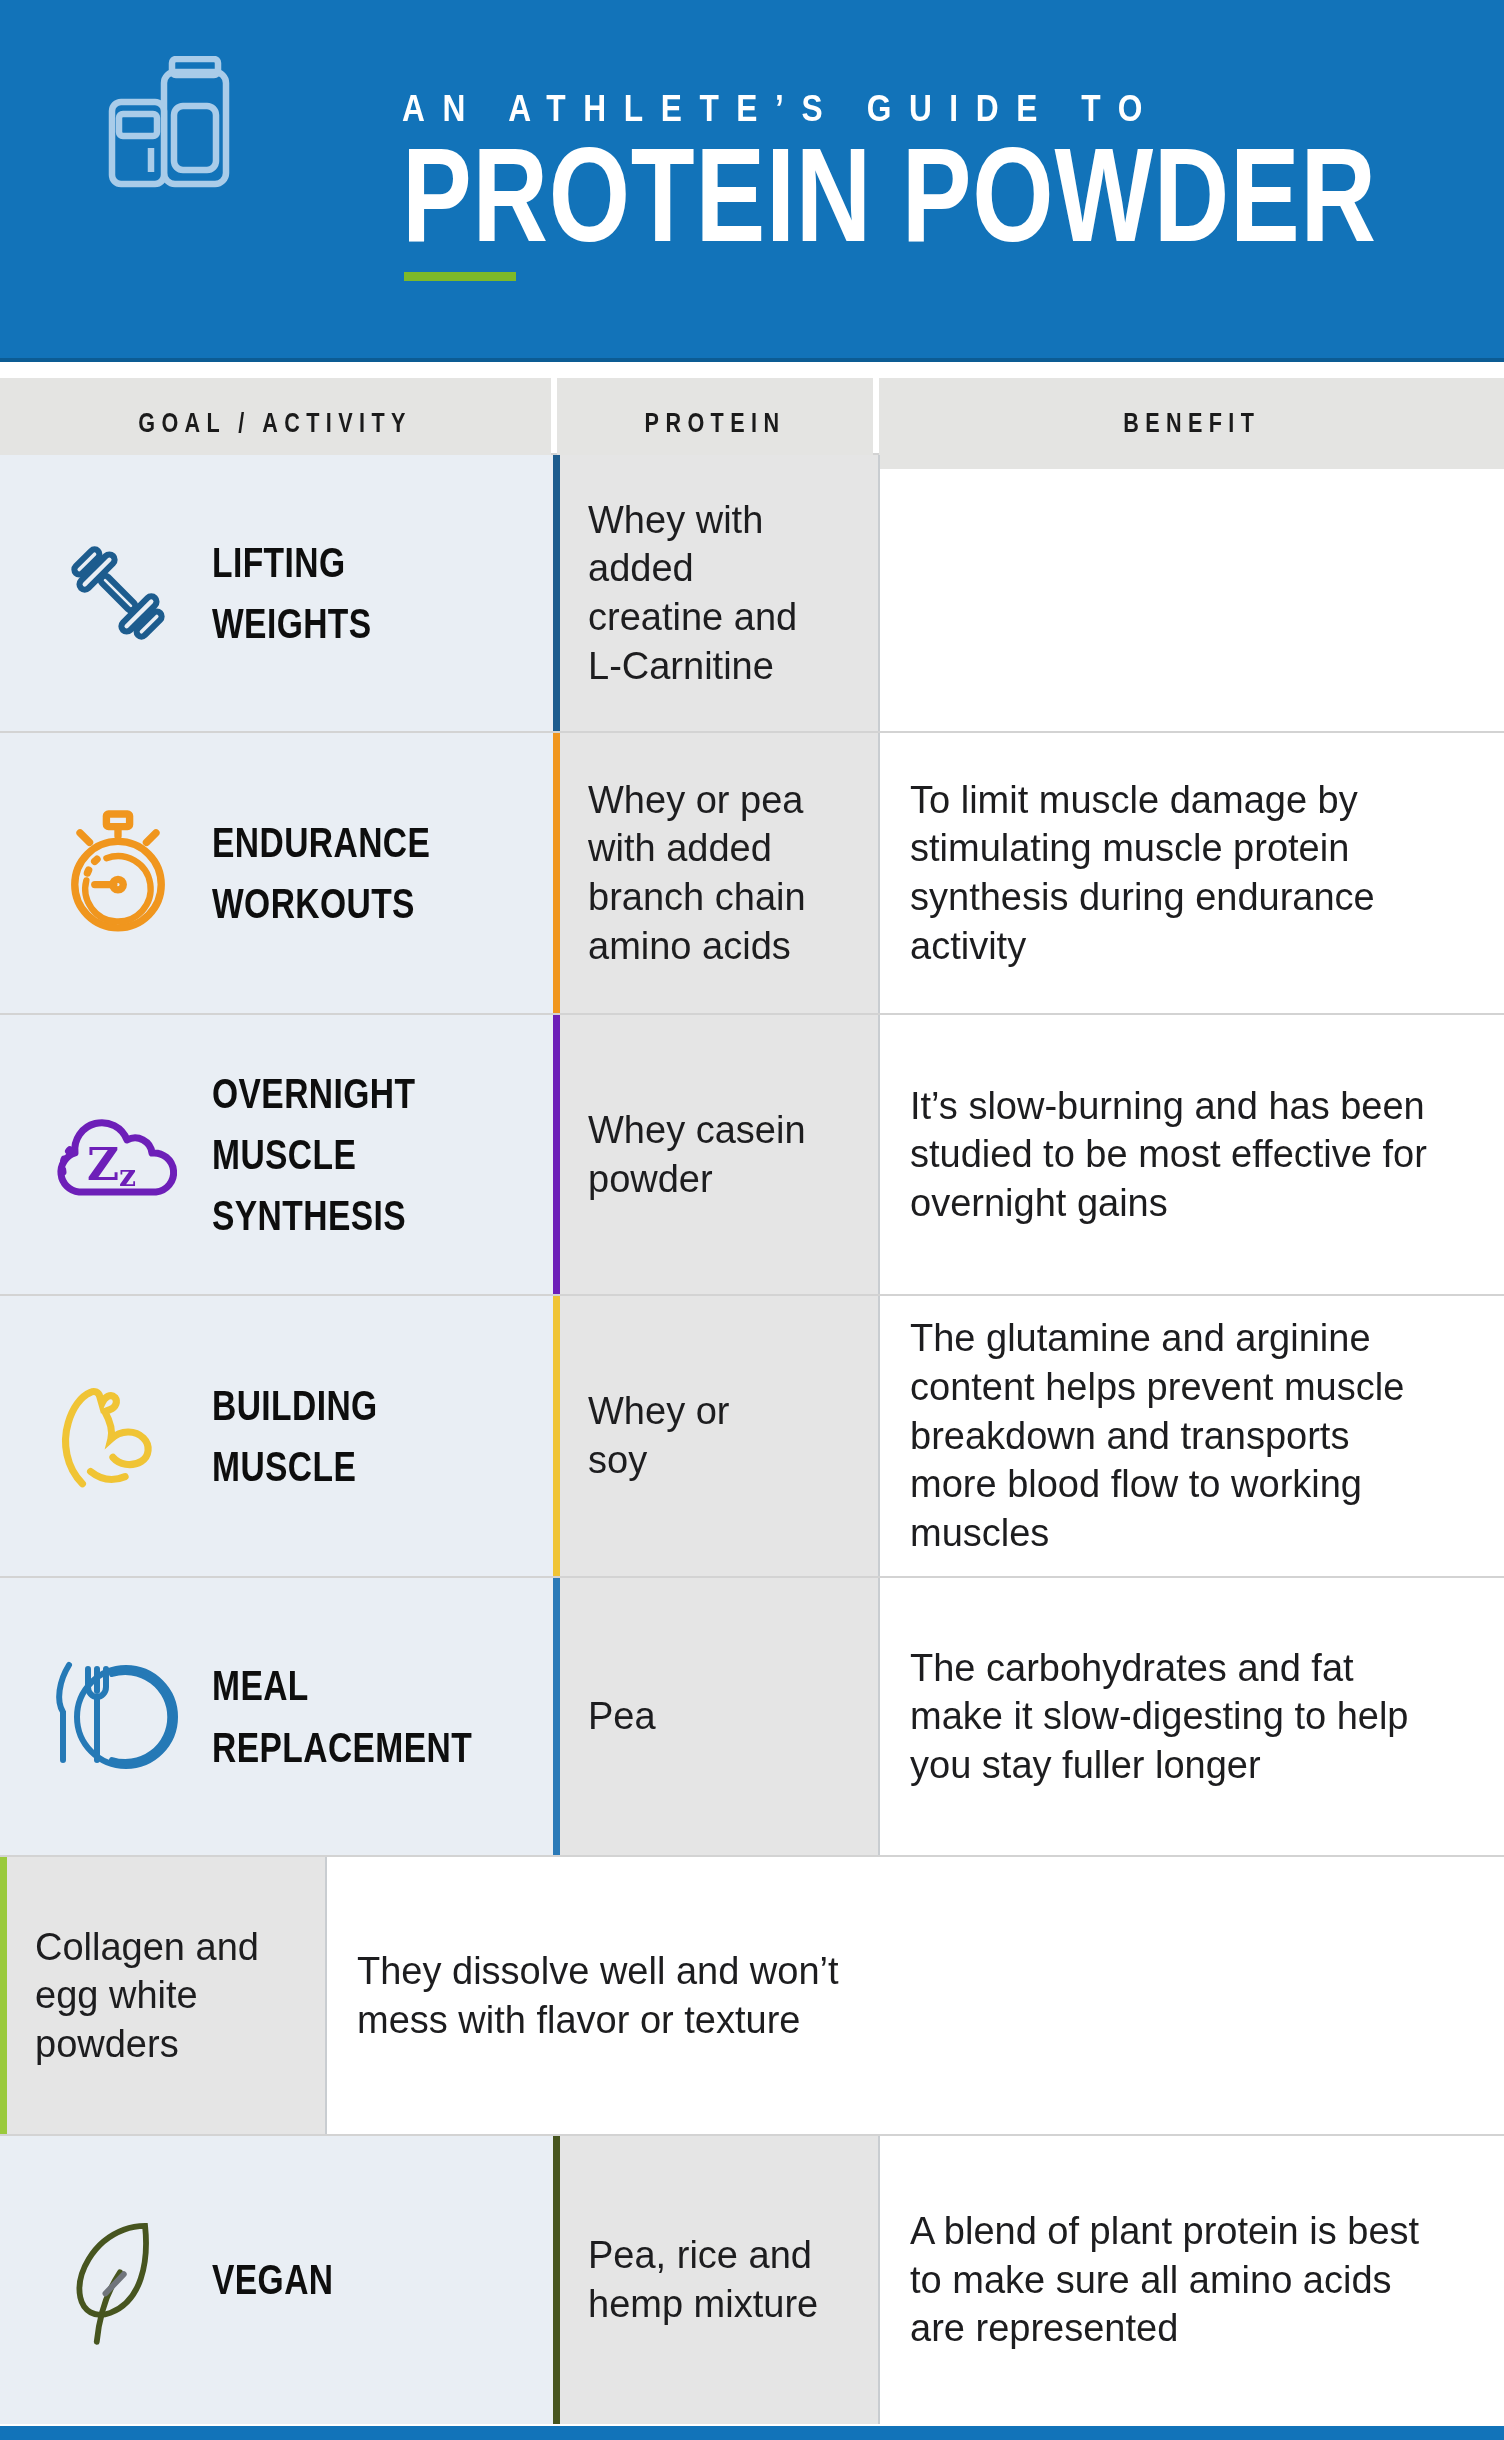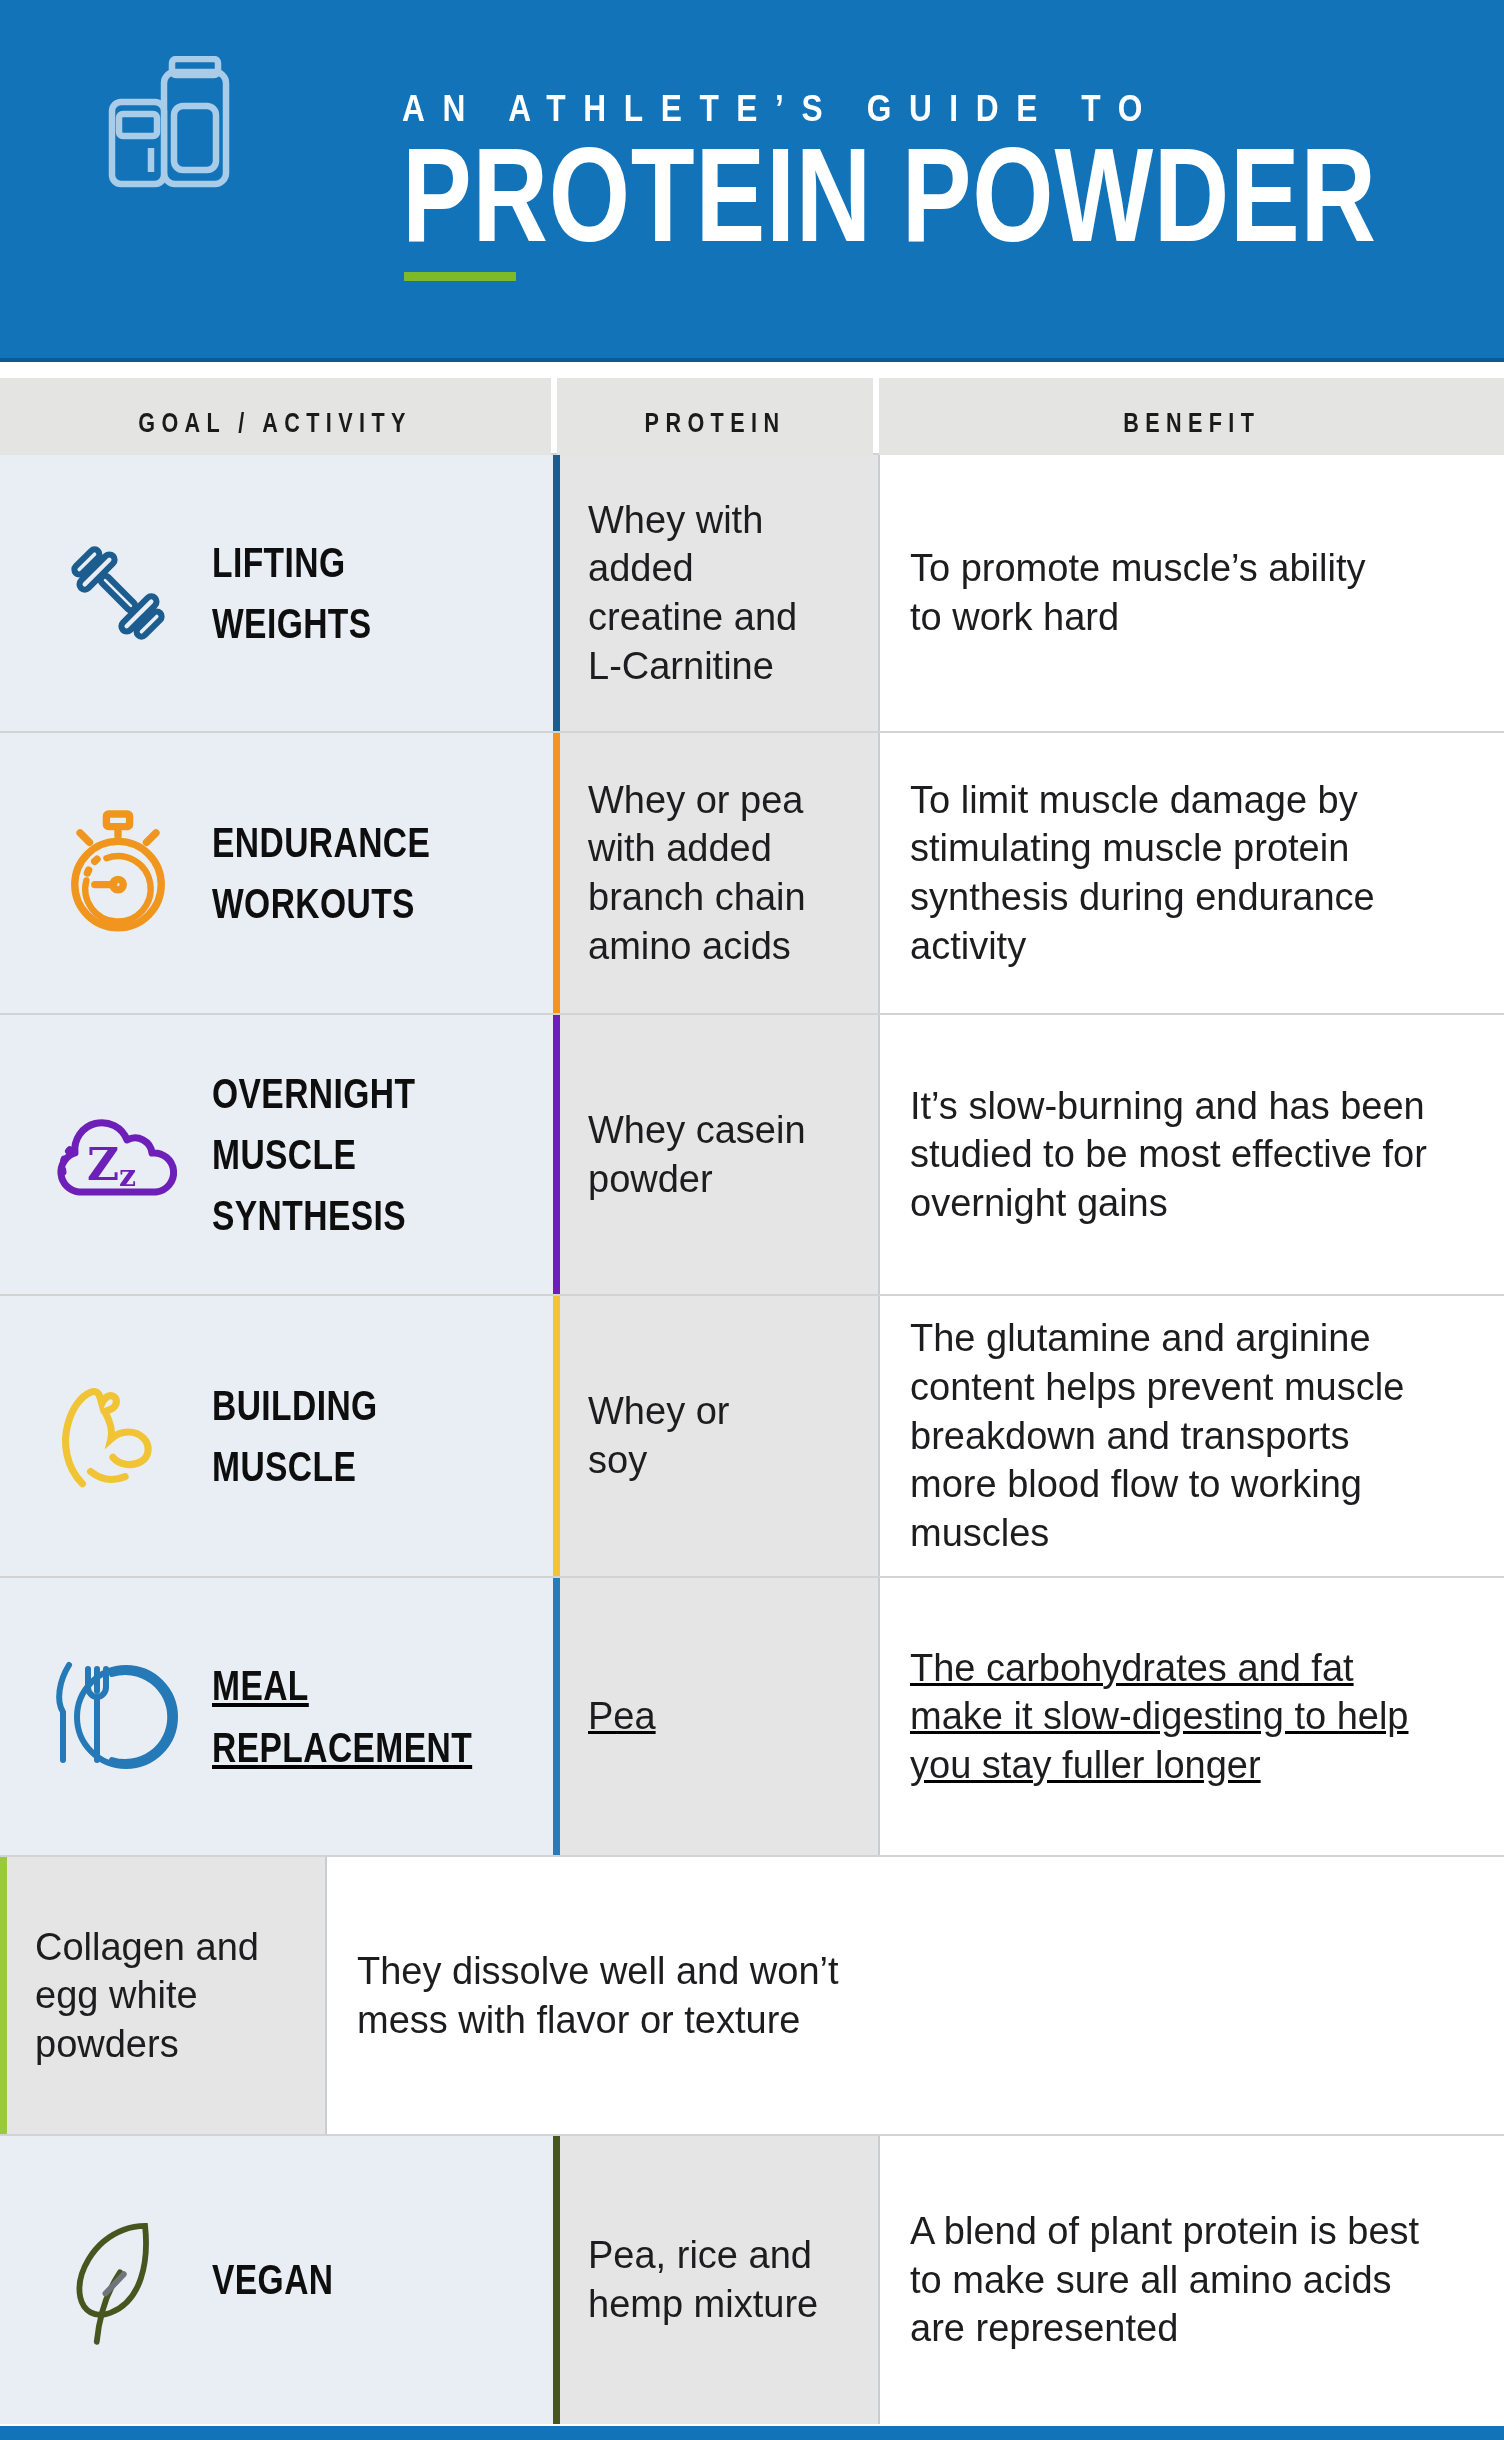--- a/index.html
+++ b/index.html
@@ -58,21 +58,21 @@
   .vdiv{width:2px;background:#c9cdd1;}
   .benefit-cell{
     flex:1;background:#ffffff;display:flex;align-items:center;box-sizing:border-box;
     padding-left:30px;padding-right:28px;
   }
   .body-text{
     font-size:38px;color:#1d1d1f;line-height:1.28;white-space:pre-line;letter-spacing:0;
   }
   
   .r1{height:276px;} .r2{height:280px;} .r3{height:279px;} .r4{height:280px;}
-  .r5{height:277px;text-decoration:underline;} .r6{height:277px;} .r7{height:288px;}
+  .r5{height:277px;} .r6{height:277px;} .r7{height:288px;}
   
   .footer{position:absolute;left:0;bottom:0;width:100%;height:14px;background:#1273b9;}
   svg{display:block;}
 </style>
 </head>
 <body>
 
 <div class="header">
   <div class="header-icon">
     <svg width="150" height="135" viewBox="0 0 150 135" fill="none">
@@ -126,24 +126,20 @@
 WEIGHTS</div>
   </div>
   <div class="accent-bar" style="background: rgb(29, 92, 142);"></div>
   <div class="protein-cell">
     <div class="body-text">Whey with
 added
 creatine and
 L-Carnitine</div>
   </div>
   <div class="vdiv"></div>
-  <div class="benefit-cell">
-    <div class="body-text">To promote muscle’s ability
-to work hard</div>
-  </div>
 </div>
 
 <div class="row r2">
   <div class="goal-cell">
     <div class="icon-box">
       <svg width="116" height="128" viewBox="0 0 110 120" fill="none" stroke="#f0961e" stroke-width="7" stroke-linecap="round">
         <rect x="44" y="4" width="22" height="12" rx="2"></rect>
         <path d="M55,16 V25"></path>
         <path d="M28,31 l-9,-9"></path>
         <path d="M82,31 l9,-9"></path>

